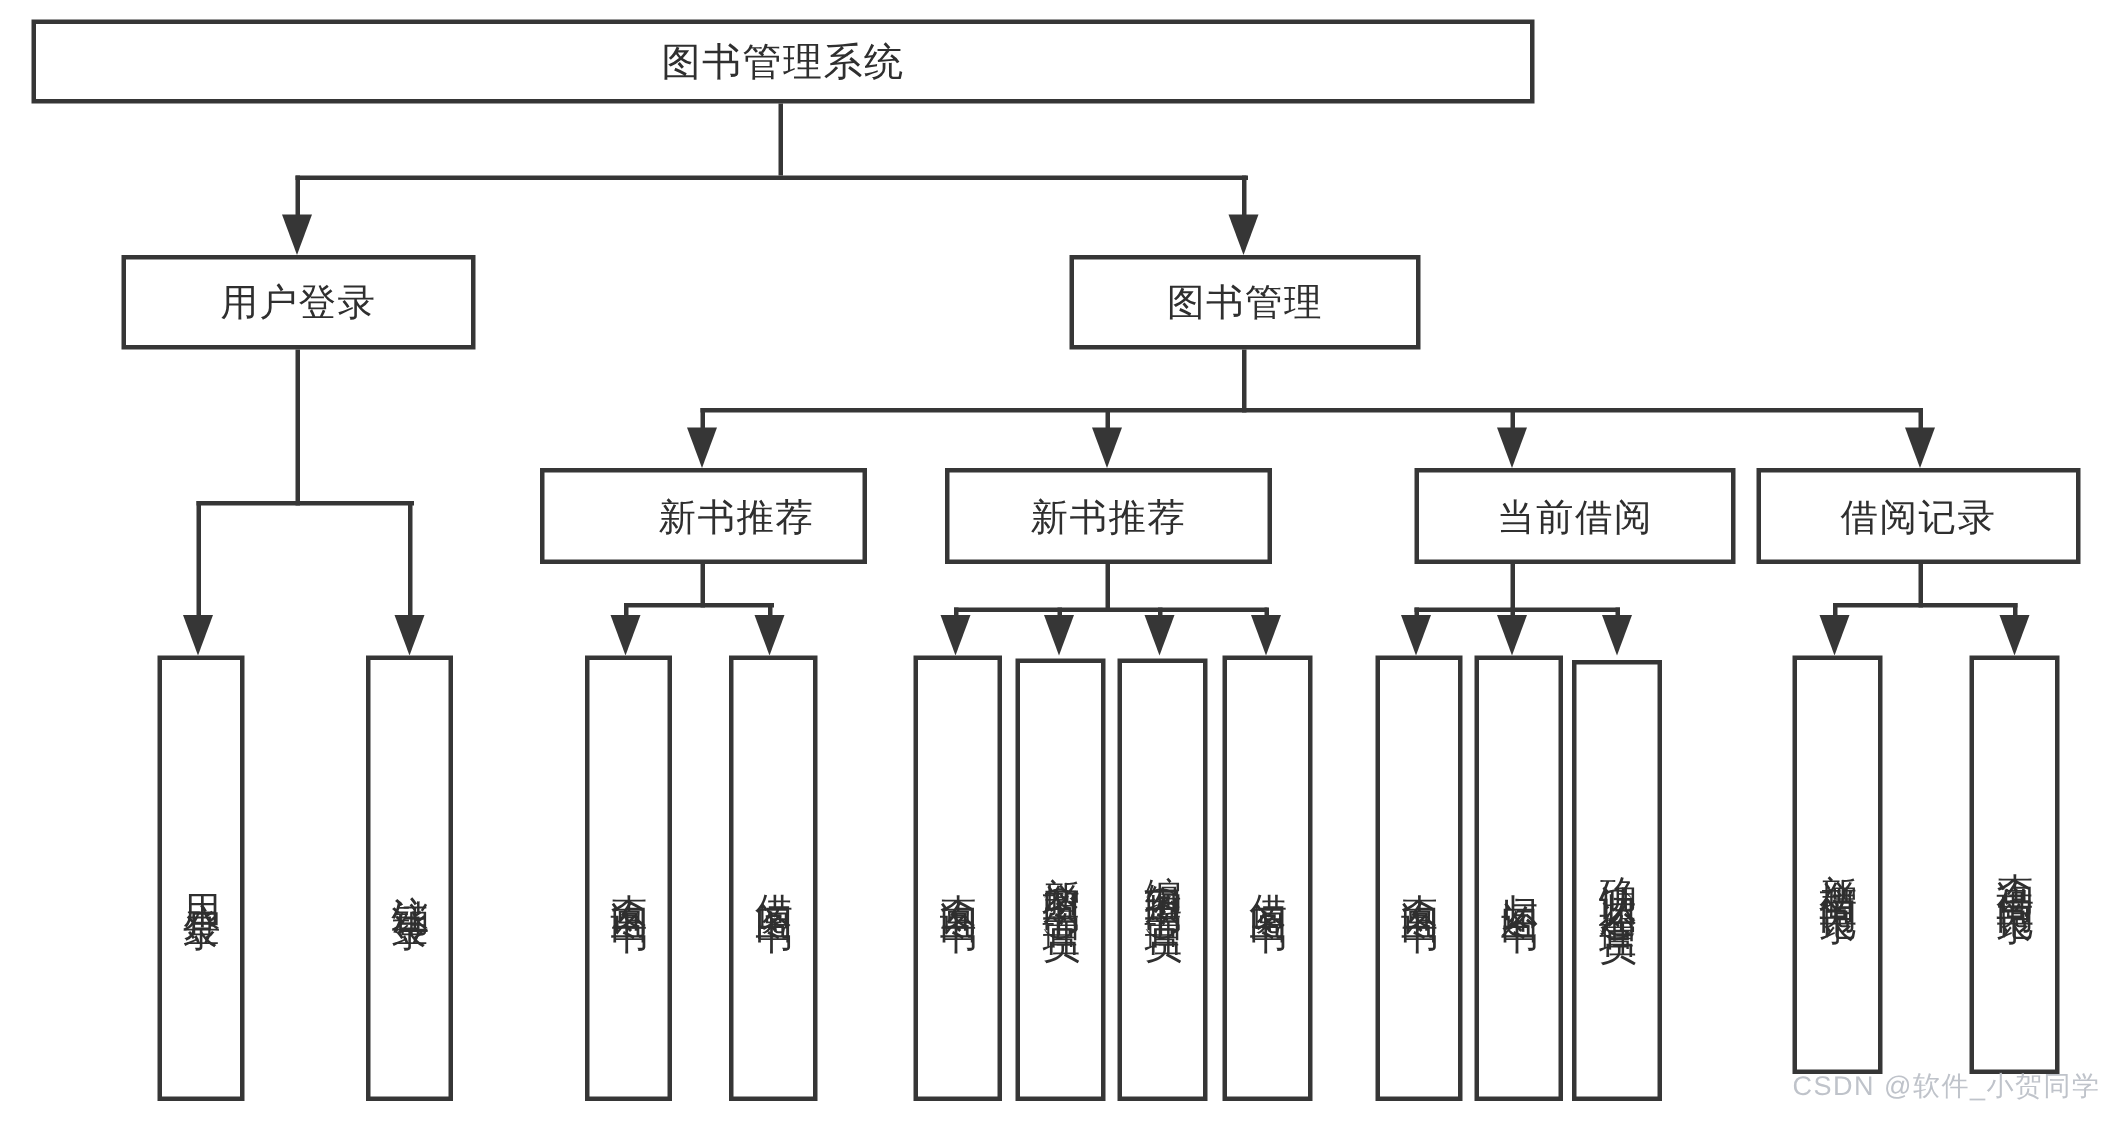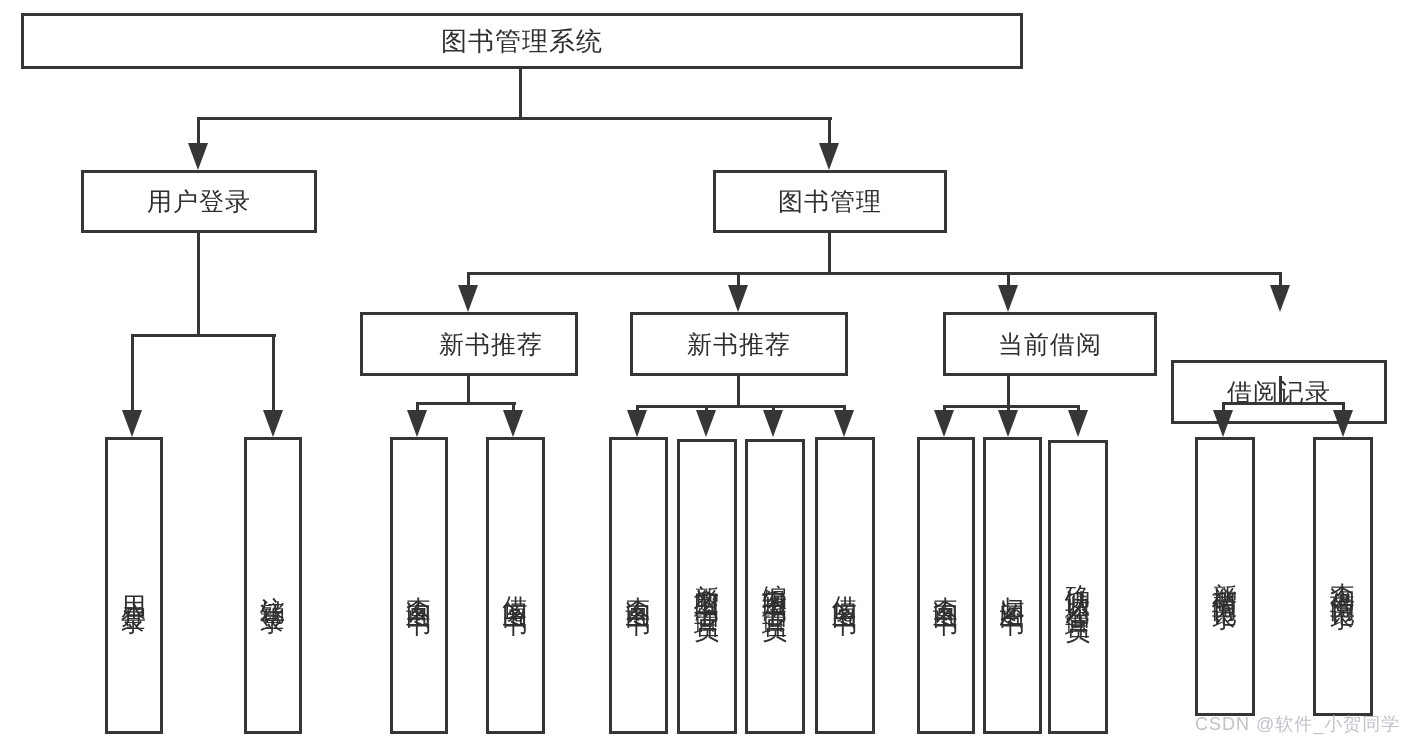--- a/index.html
+++ b/index.html
@@ -69,21 +69,21 @@
   <div class="vl" style="left:737px;top:272px;height:15px;"></div>
   <div class="ah" style="left:728px;top:285px;"></div>
   <div class="vl" style="left:1007px;top:272px;height:15px;"></div>
   <div class="ah" style="left:998px;top:285px;"></div>
   <div class="vl" style="left:1279px;top:272px;height:15px;"></div>
   <div class="ah" style="left:1270px;top:285px;"></div>
 
   <div class="box hbox" style="left:360px;top:312px;width:218px;height:64px;padding-left:44px;">新书推荐</div>
   <div class="box hbox" style="left:630px;top:312px;width:218px;height:64px;">新书推荐</div>
   <div class="box hbox" style="left:903px;top:312px;width:214px;height:64px;margin-left:40px;">当前借阅</div>
-  <div class="box hbox" style="left:1171px;top:312px;width:216px;height:64px;margin-top:48px;">借阅记录</div>
+  <div class="box hbox" style="left:1171px;top:312px;width:216px;height:64px;">借阅记录</div>
 
   <div class="vl" style="left:467px;top:376px;height:29px;"></div>
   <div class="hl" style="left:416px;top:402px;width:100px;"></div>
   <div class="vl" style="left:416px;top:402px;height:12px;"></div>
   <div class="ah" style="left:407px;top:410px;"></div>
   <div class="vl" style="left:512px;top:402px;height:12px;"></div>
   <div class="ah" style="left:503px;top:410px;"></div>
 
   <div class="vl" style="left:737px;top:376px;height:32px;"></div>
   <div class="hl" style="left:636px;top:405px;width:209px;"></div>

